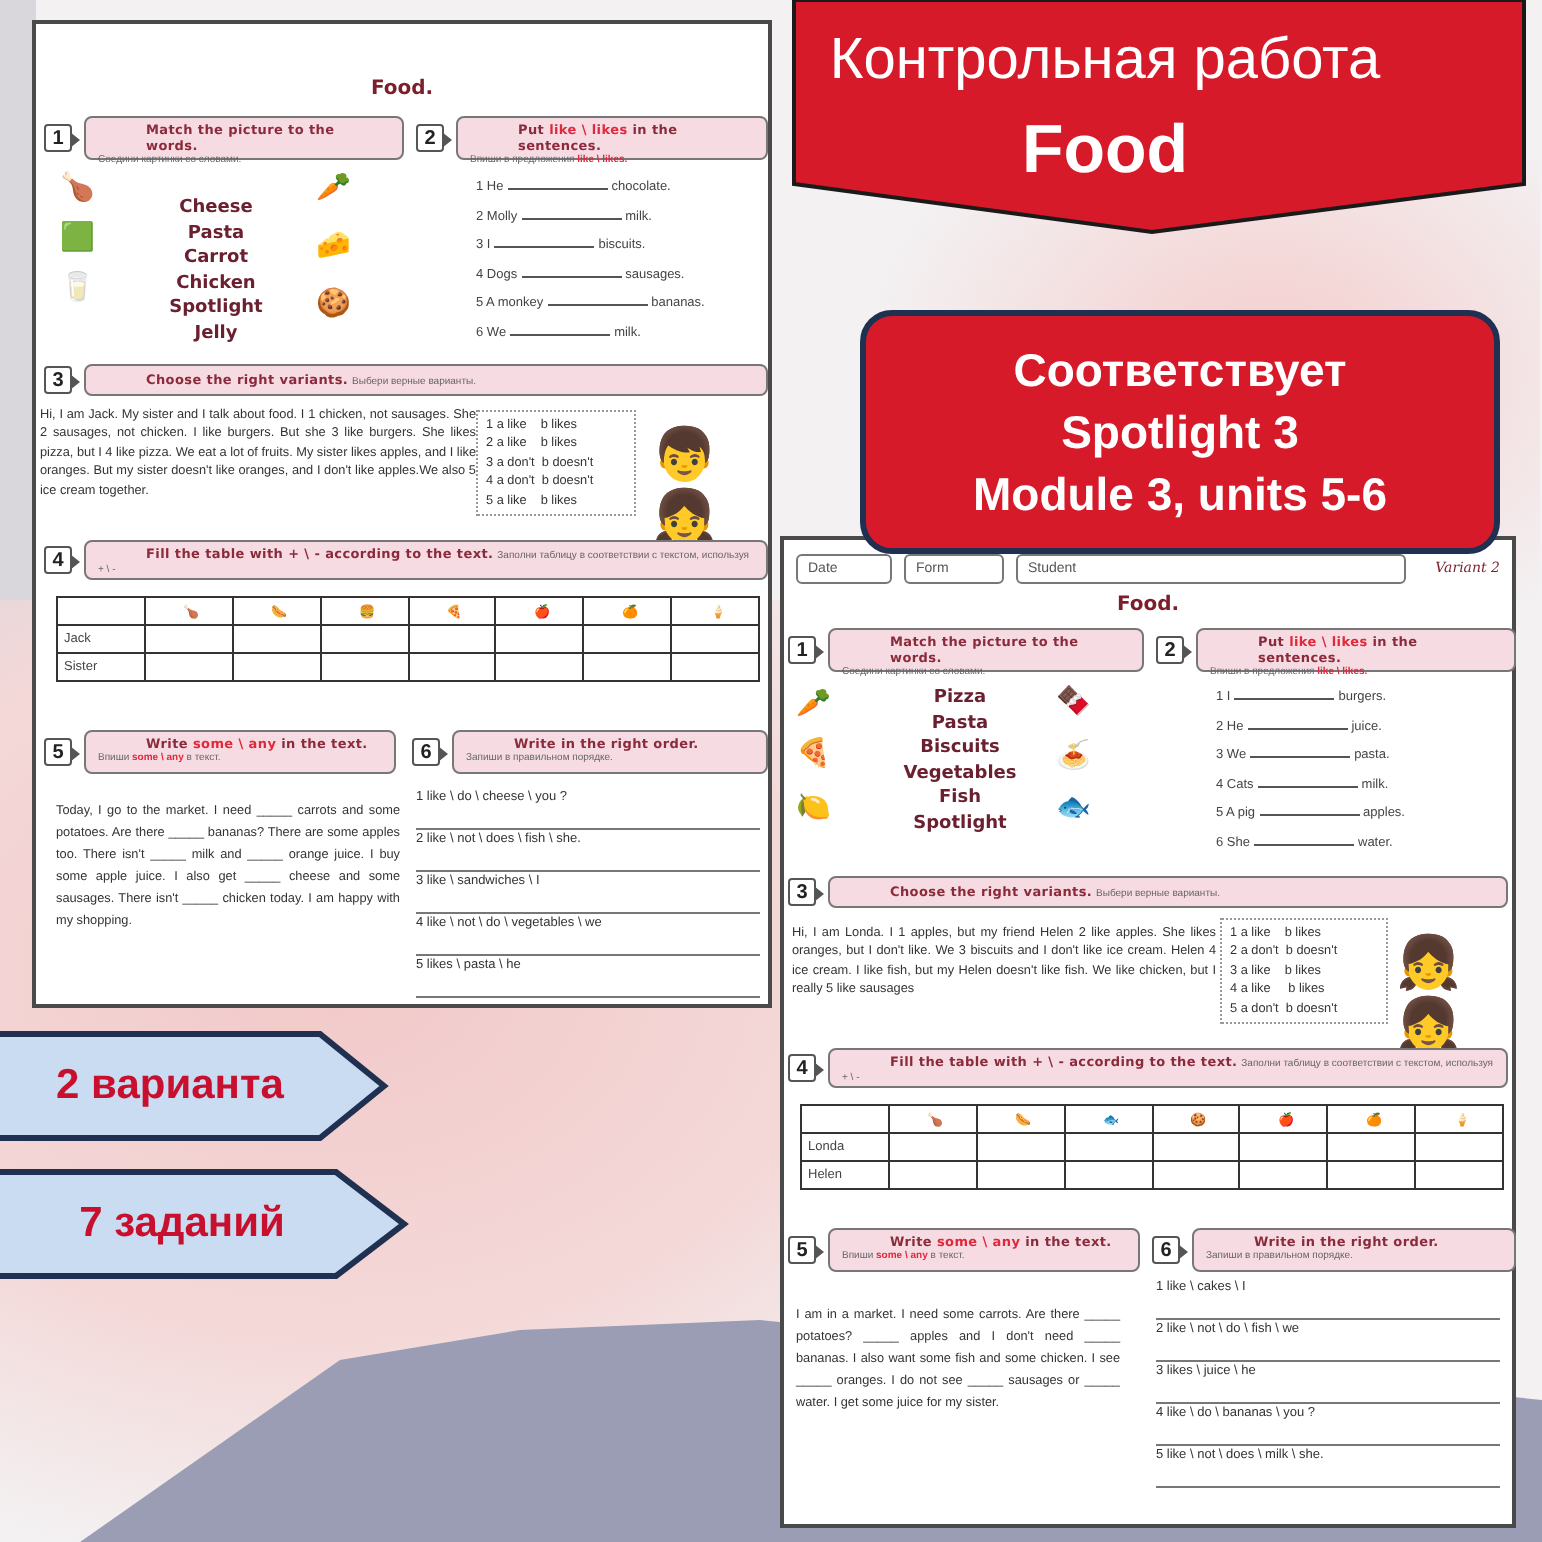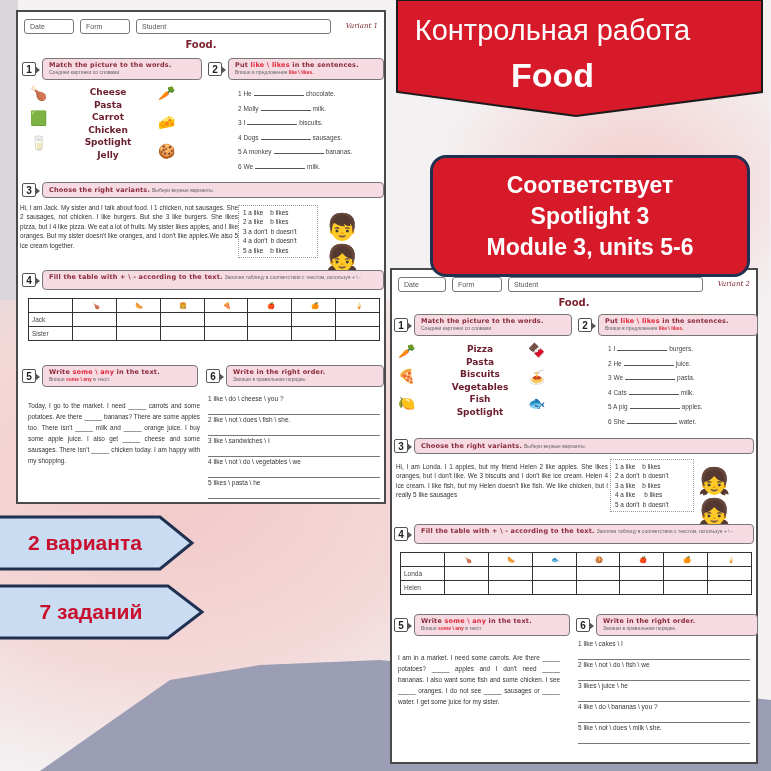--- a/index.html
+++ b/index.html
@@ -50,21 +50,21 @@
     background: #fff; color: #222; position: relative; z-index: 2;
   }
   .task-num::after {
     content: ""; position: absolute; right: -5px; top: 3px;
     border-left: 5px solid #555; border-top: 4px solid transparent; border-bottom: 4px solid transparent;
   }
   .task-box {
     margin-left: 6px; background: #f6dbe3; border: 1.5px solid #777; border-radius: 4px;
     padding: 2px 6px; flex: 1; height: 100%;
   }
-  .task-title { font-weight: bold; font-size: 6.5px; color: #8a2a3a; font-family: "DejaVu Sans", sans-serif; letter-spacing: 0.2px;}
+  .task-title { font-weight: bold; font-size: 6.5px; color: #8a2a3a; font-family: "DejaVu Sans", sans-serif; letter-spacing: 0.2px; margin-left: 24px;}
   .task-title .red { color: #e0283a; }
   .task-sub { font-size: 5px; color: #666; }
   .task-sub .red { color: #e0283a; font-weight: bold; }
 
   .words { position: absolute; text-align: center; font-family: "DejaVu Sans", sans-serif; font-weight: bold; font-size: 9px; color: #6b2030; line-height: 12.5px; }
 
   .food-icon { position: absolute; font-size: 14px; line-height: 1; }
 
   .sentences { position: absolute; font-size: 6.5px; color: #444; line-height: 14.5px; }
   .sentences .blank { display: inline-block; border-bottom: 1px solid #555; width: 50px; height: 6px; margin: 0 2px; }
@@ -107,39 +107,33 @@
 <body>
 
 <div class="bg-left-grey"></div>
 <div class="bg-splash"></div>
 <div class="bg-splash2"></div>
 <svg class="bg-mountain" width="771" height="111" viewBox="0 0 771 111">
   <path d="M40 111 L170 20 L260 5 L380 0 L771 40 L771 111 Z" fill="#9a9db4"></path>
 </svg>
 
 <div class="sheet sheet1">
-  <div class="hdr-row">
-    <div class="hdr-box" style="width:50px">Date</div>
-    <div class="hdr-box" style="width:50px">Form</div>
-    <div class="hdr-box" style="width:195px">Student</div>
-    <div class="hdr-variant">Variant 1</div>
-  </div>
   <div class="sheet-title">Food.</div>
 
   <div class="task" style="left:4px; top:46px; width:180px; height:22px;">
     <div class="task-num">1</div>
     <div class="task-box">
       <div class="task-title">Match the picture to the words.</div>
       <div class="task-sub">Соедини картинки со словами.</div>
     </div>
   </div>
   <div class="food-icon" style="left:12px; top:74px;">🍗</div>
   <div class="food-icon" style="left:12px; top:99px;">🟩</div>
   <div class="food-icon" style="left:12px; top:124px;">🥛</div>
-  <div class="words" style="left:55px; top:74px; width:70px;">
+  <div class="words" style="left:55px; top:86px; width:70px;">
     <div>Cheese</div>
     <div>Pasta</div>
     <div>Carrot</div>
     <div>Chicken</div>
     <div>Spotlight</div>
     <div>Jelly</div>
   </div>
   <div class="food-icon" style="left:140px; top:74px;">🥕</div>
   <div class="food-icon" style="left:140px; top:103px;">🧀</div>
   <div class="food-icon" style="left:140px; top:132px;">🍪</div>

